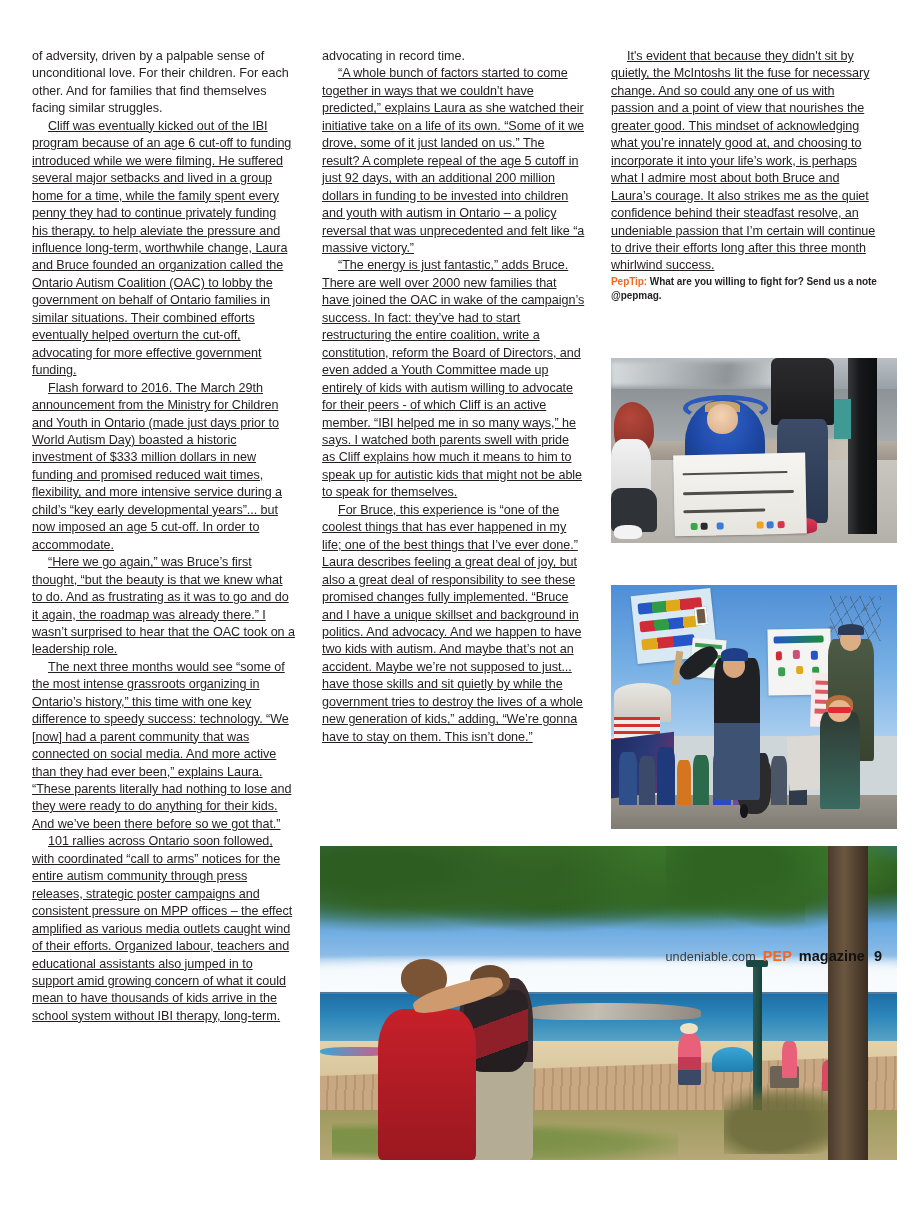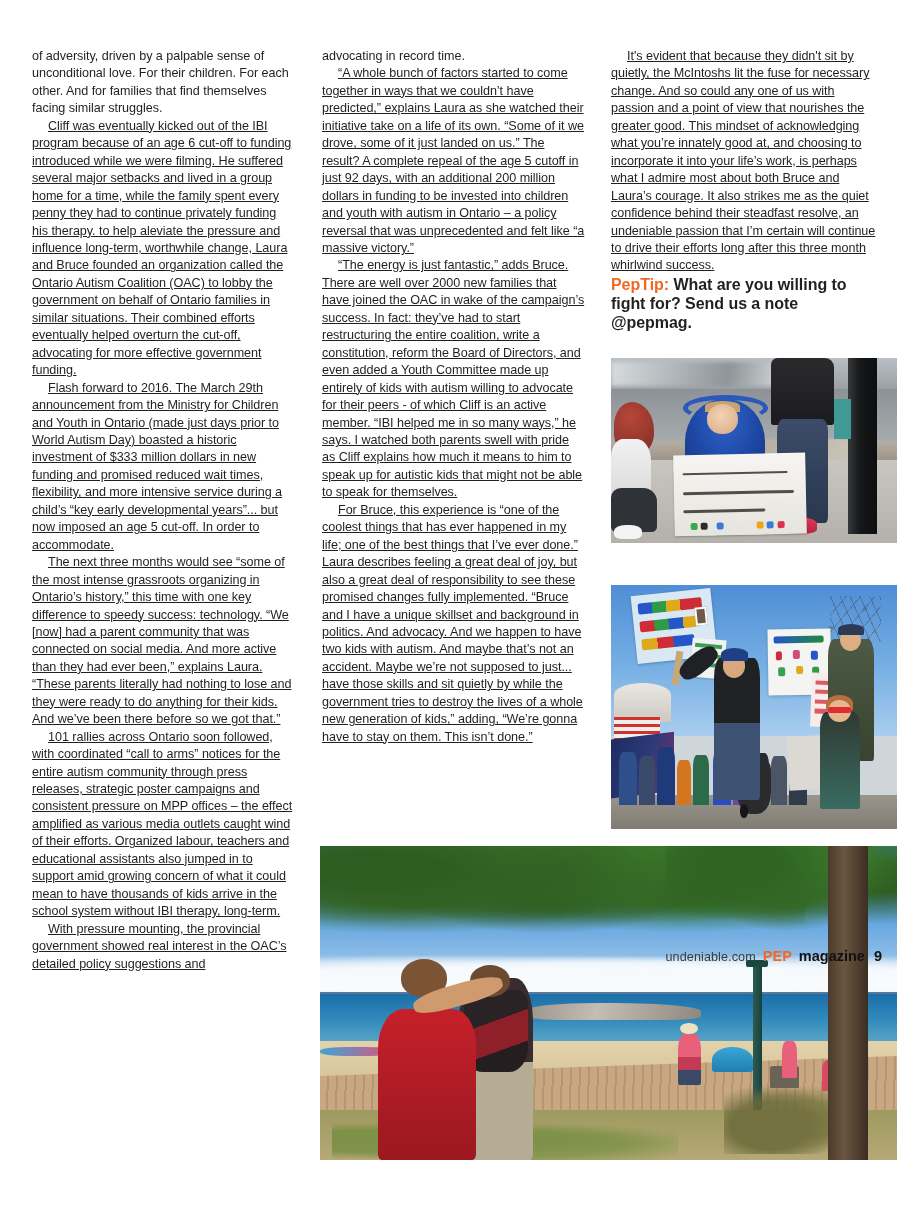--- a/index.html
+++ b/index.html
@@ -34,22 +34,22 @@
   .col p { margin: 0; }
   .col p.indent { text-indent: 16px; text-decoration: underline; }
 
   #col1 { left: 32px; }
   #col2 { left: 322px; }
   #col3 { left: 611px; width: 268px; }
 
   
   .peptip {
     margin-top: 16px;
-    font-size: 16px;
-    line-height: 19px;
+    font-size: 10px;
+    line-height: 14px;
     font-weight: bold;
     color: #231f20;
   }
   .peptip .label { color: #f26722; }
 
   
   .photo {
     position: absolute;
     overflow: hidden;
     background: #cfd6da;
@@ -321,23 +321,23 @@
 </style>
 </head>
 <body>
 
 <div class="page">
 
   <div class="col" id="col1">
     <p>of adversity, driven by a palpable sense of unconditional love. For their children. For each other. And for families that find themselves facing similar struggles.</p>
     <p class="indent">Cliff was eventually kicked out of the IBI program because of an age 6 cut-off to funding introduced while we were filming. He suffered several major setbacks and lived in a group home for a time, while the family spent every penny they had to continue privately funding his therapy. to help aleviate the pressure and influence long-term, worthwhile change, Laura and Bruce founded an organization called the Ontario Autism Coalition (OAC) to lobby the government on behalf of Ontario families in similar situations. Their combined efforts eventually helped overturn the cut-off, advocating for more effective government funding.</p>
     <p class="indent">Flash forward to 2016. The March 29th announcement from the Ministry for Children and Youth in Ontario (made just days prior to World Autism Day) boasted a historic investment of $333 million dollars in new funding and promised reduced wait times, flexibility, and more intensive service during a child’s “key early developmental years”... but now imposed an age 5 cut-off. In order to accommodate.</p>
+    <p class="indent">“Here we go again,” was Bruce’s first thought, “but the beauty is that we knew what to do. And as frustrating as it was to go and do it again, the roadmap was already there.” I wasn’t surprised to hear that the OAC took on a leadership role.</p>
     <p class="indent">The next three months would see “some of the most intense grassroots organizing in Ontario’s history,” this time with one key difference to speedy success: technology. “We [now] had a parent community that was connected on social media. And more active than they had ever been,” explains Laura. “These parents literally had nothing to lose and they were ready to do anything for their kids. And we’ve been there before so we got that.”</p>
     <p class="indent">101 rallies across Ontario soon followed, with coordinated “call to arms” notices for the entire autism community through press releases, strategic poster campaigns and consistent pressure on MPP offices – the effect amplified as various media outlets caught wind of their efforts. Organized labour, teachers and educational assistants also jumped in to support amid growing concern of what it could mean to have thousands of kids arrive in the school system without IBI therapy, long-term.</p>
-    <p class="indent">With pressure mounting, the provincial government showed real interest in the OAC’s detailed policy suggestions and</p>
   </div>
 
   <div class="col" id="col2">
     <p>advocating in record time.</p>
     <p class="indent">“A whole bunch of factors started to come together in ways that we couldn’t have predicted,” explains Laura as she watched their initiative take on a life of its own.  “Some of it we drove, some of it just landed on us.” The result? A complete repeal of the age 5 cutoff in just 92 days, with an additional 200 million dollars in funding to be invested into children and youth with autism in Ontario – a policy reversal that was unprecedented and felt like “a massive victory.”</p>
     <p class="indent">“The energy is just fantastic,” adds Bruce. There are well over 2000 new families that have joined the OAC in wake of the campaign’s success. In fact: they’ve had to start restructuring the entire coalition, write a constitution, reform the Board of Directors, and even added a Youth Committee made up entirely of kids with autism willing to advocate for their peers - of which Cliff is an active member. “IBI helped me in so many ways,” he says. I watched both parents swell with pride as Cliff explains how much it means to him to speak up for autistic kids that might not be able to speak for themselves.</p>
     <p class="indent">For Bruce, this experience is “one of the coolest things that has ever happened in my life; one of the best things that I’ve ever done.” Laura describes feeling a great deal of joy, but also a great deal of responsibility to see these promised changes fully implemented. “Bruce and I have a unique skillset and background in politics. And advocacy. And we happen to have two kids with autism. And maybe that’s not an accident. Maybe we’re not supposed to just... have those skills and sit quietly by while the government tries to destroy the lives of a whole new generation of kids,” adding, “We’re gonna have to stay on them. This isn’t done.”</p>
   </div>
 
   <div class="col" id="col3">

